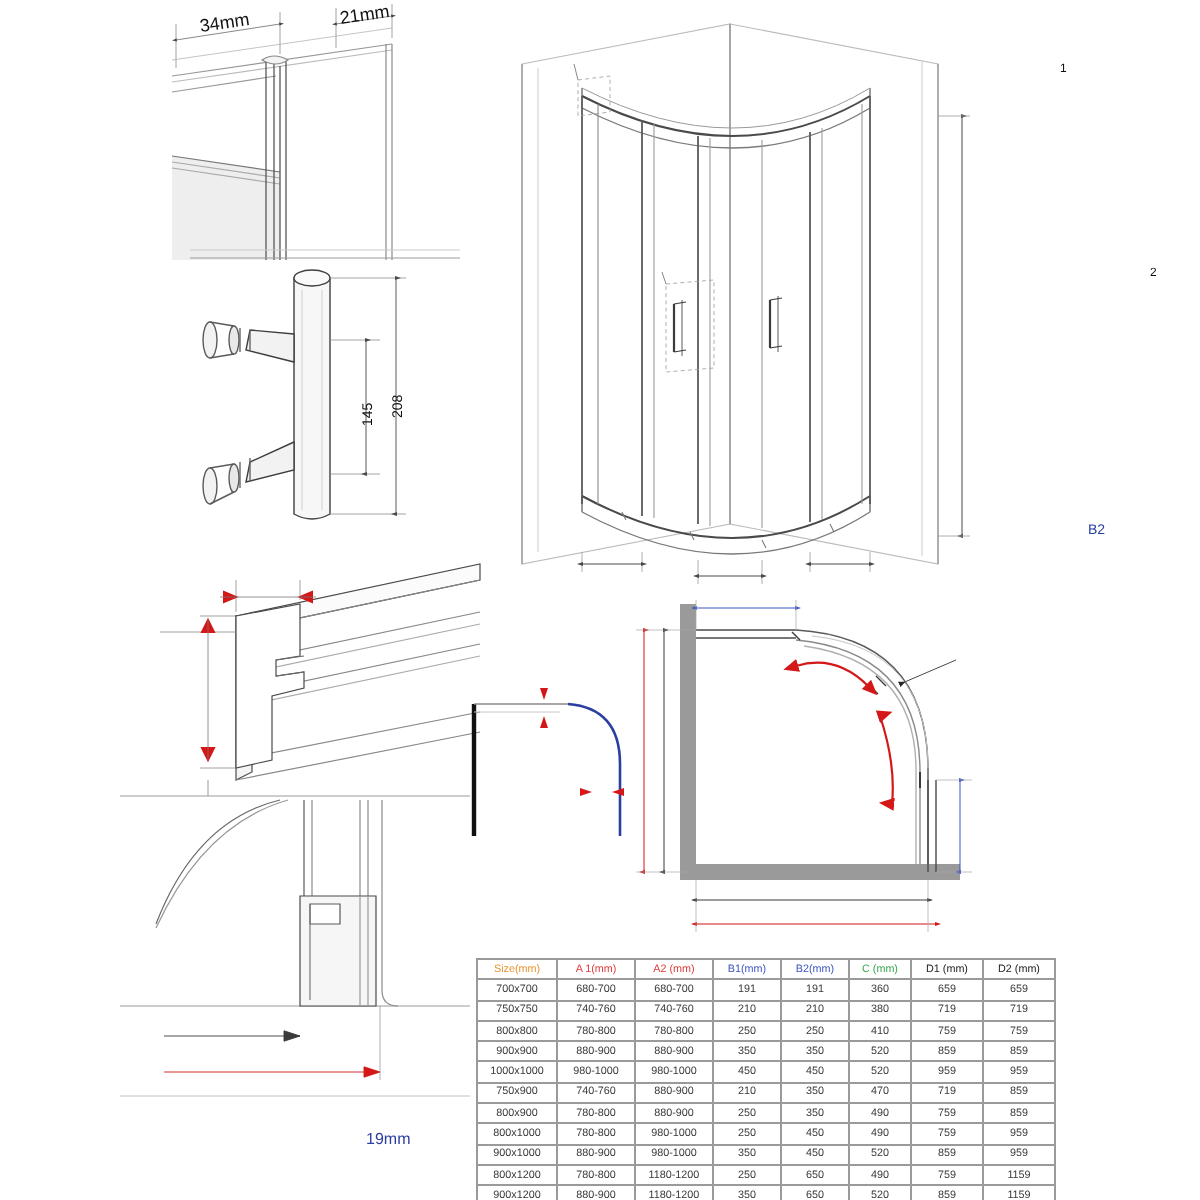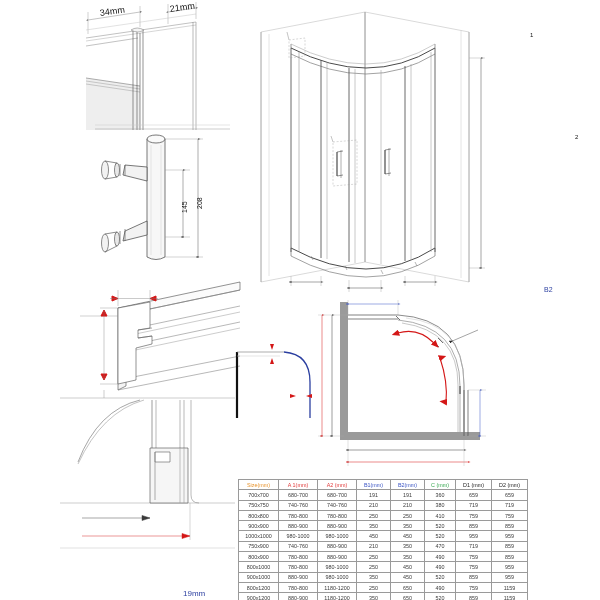--- a/index.html
+++ b/index.html
@@ -2,21 +2,21 @@
 <html><head>
 <meta charset="utf-8">
 <style>
   html,body{margin:0;padding:0;background:#ffffff;}
   body{width:600px;height:600px;position:relative;overflow:hidden;
        font-family:"Liberation Sans", sans-serif;color:#1a1a1a;}
   .sheet{position:absolute;inset:0;background:#fff;}
   .panel{position:absolute;}
   svg{display:block;overflow:visible;}
   .lbl{position:absolute;font-size:7px;line-height:1;white-space:nowrap;}
-  .lbl-blue{color:#2b3fa0;margin-top:24px;}
+  .lbl-blue{color:#2b3fa0;}
   .lbl-dark{color:#111;}
   .rot90{transform:rotate(-90deg);transform-origin:left top;}
   
   .spec-table{position:absolute;left:238px;top:479px;border-collapse:collapse;
               font-size:5.4px;}
   .spec-table td,.spec-table th{border:1px solid #9a9a9a;padding:0;
       height:9.3px;text-align:center;vertical-align:middle;font-weight:normal;
       background:#fff;}
   .spec-table th{font-weight:normal;font-size:5.4px;background:#fff;}
   .spec-table td.c0,.spec-table th.c0{width:39px;}

